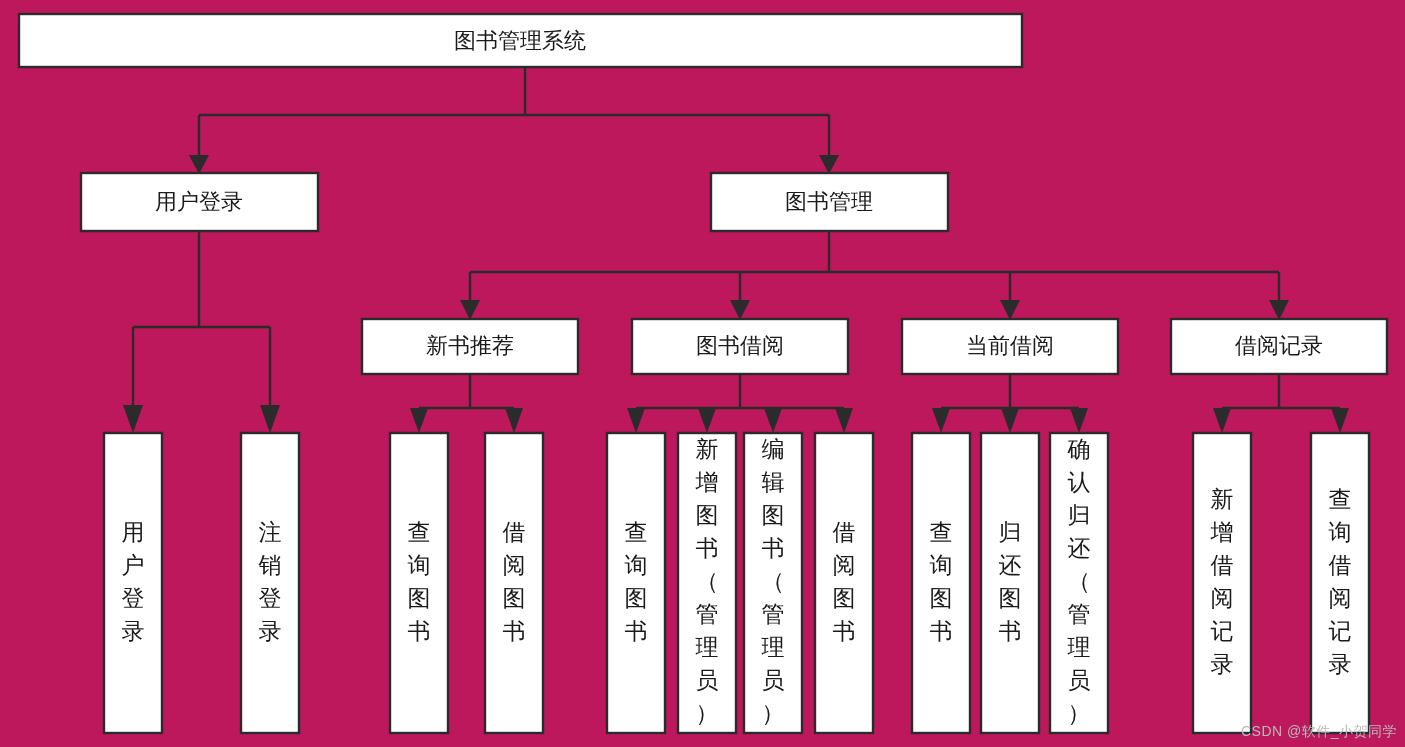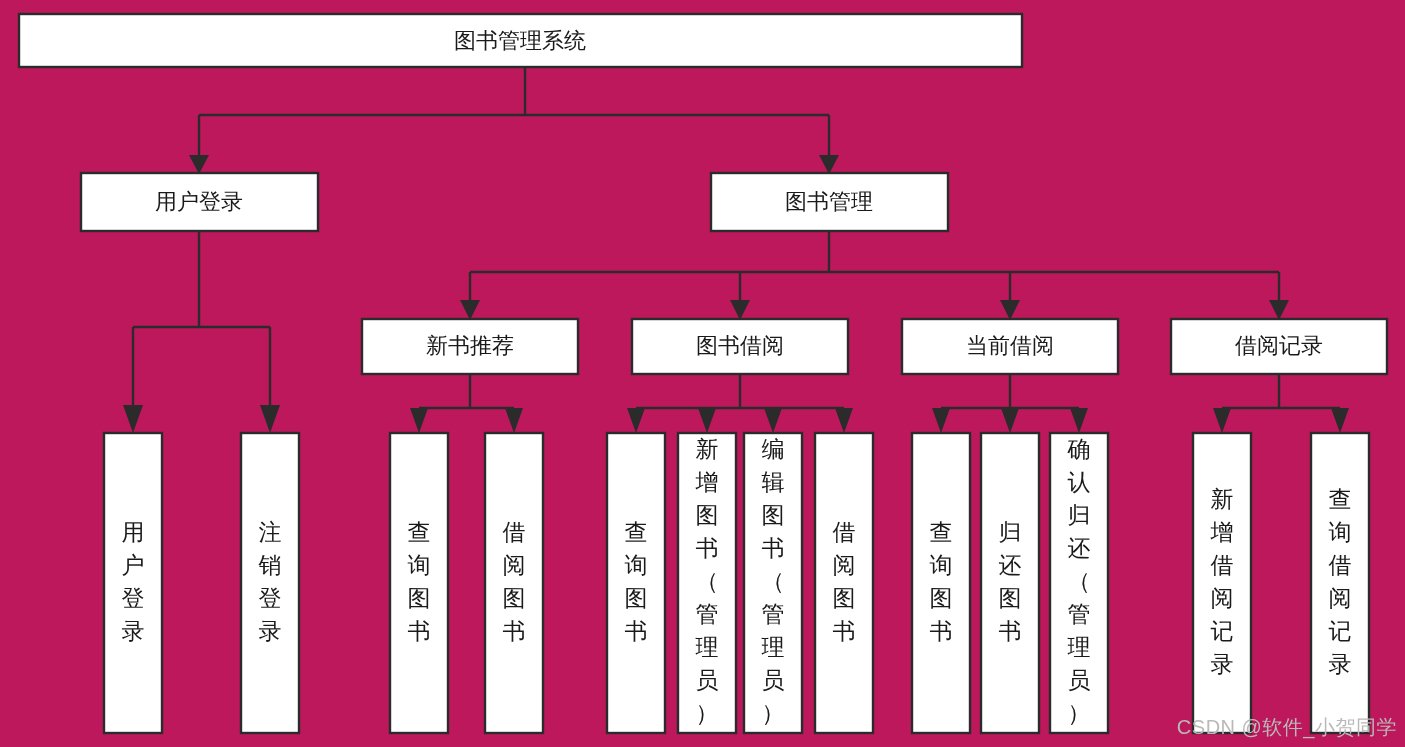--- a/index.html
+++ b/index.html
@@ -50,21 +50,21 @@
     fill: #1a1a1a;
     font-family: "Liberation Sans", "DejaVu Sans", sans-serif;
     font-size: 23px;
     text-anchor: middle;
   }
   .watermark {
     position: absolute;
     right: 8px;
     bottom: 6px;
     font-family: "Liberation Sans", "DejaVu Sans", sans-serif;
-    font-size: 20px;
+    font-size: 14px;
     color: #b9b9b9;
     letter-spacing: 0.5px;
     white-space: nowrap;
     pointer-events: none;
   }
 </style>
 </head>
 <body>
 
 <div id="stage">

